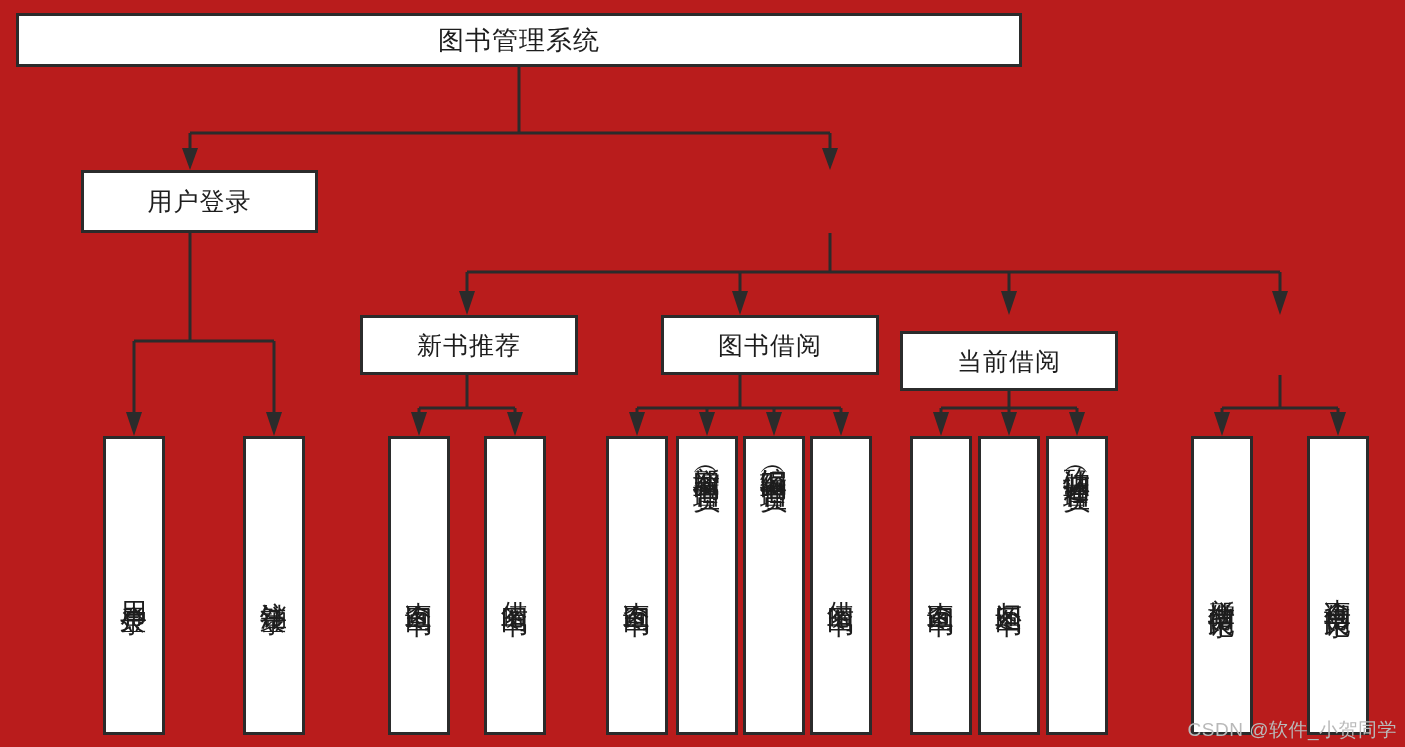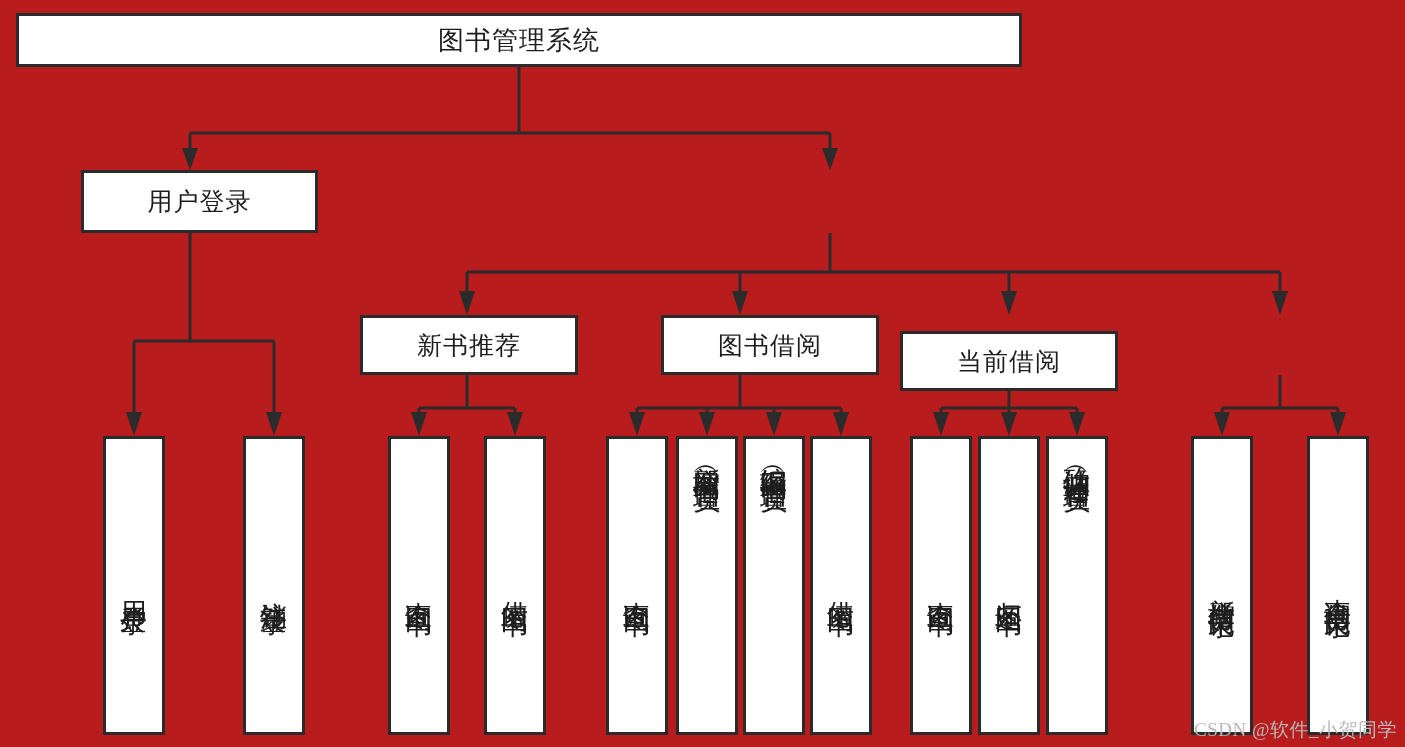--- a/index.html
+++ b/index.html
@@ -79,21 +79,21 @@
   }
   
   #watermark {
     position: absolute;
     right: 8px;
     bottom: 4px;
     font-size: 19px;
     color: #b9b9b9;
     letter-spacing: 0.5px;
     white-space: nowrap;
-    font-family: Liberation Serif, serif;
+    font-family: Liberation Sans, sans-serif;
   }
 </style>
 </head>
 <body>
 
 <div id="canvas">
 
   <svg id="wires" viewBox="0 0 1405 747" width="1405" height="747">
 
     <line x1="519" y1="67" x2="519" y2="133" stroke="#2b2b2b"></line>

